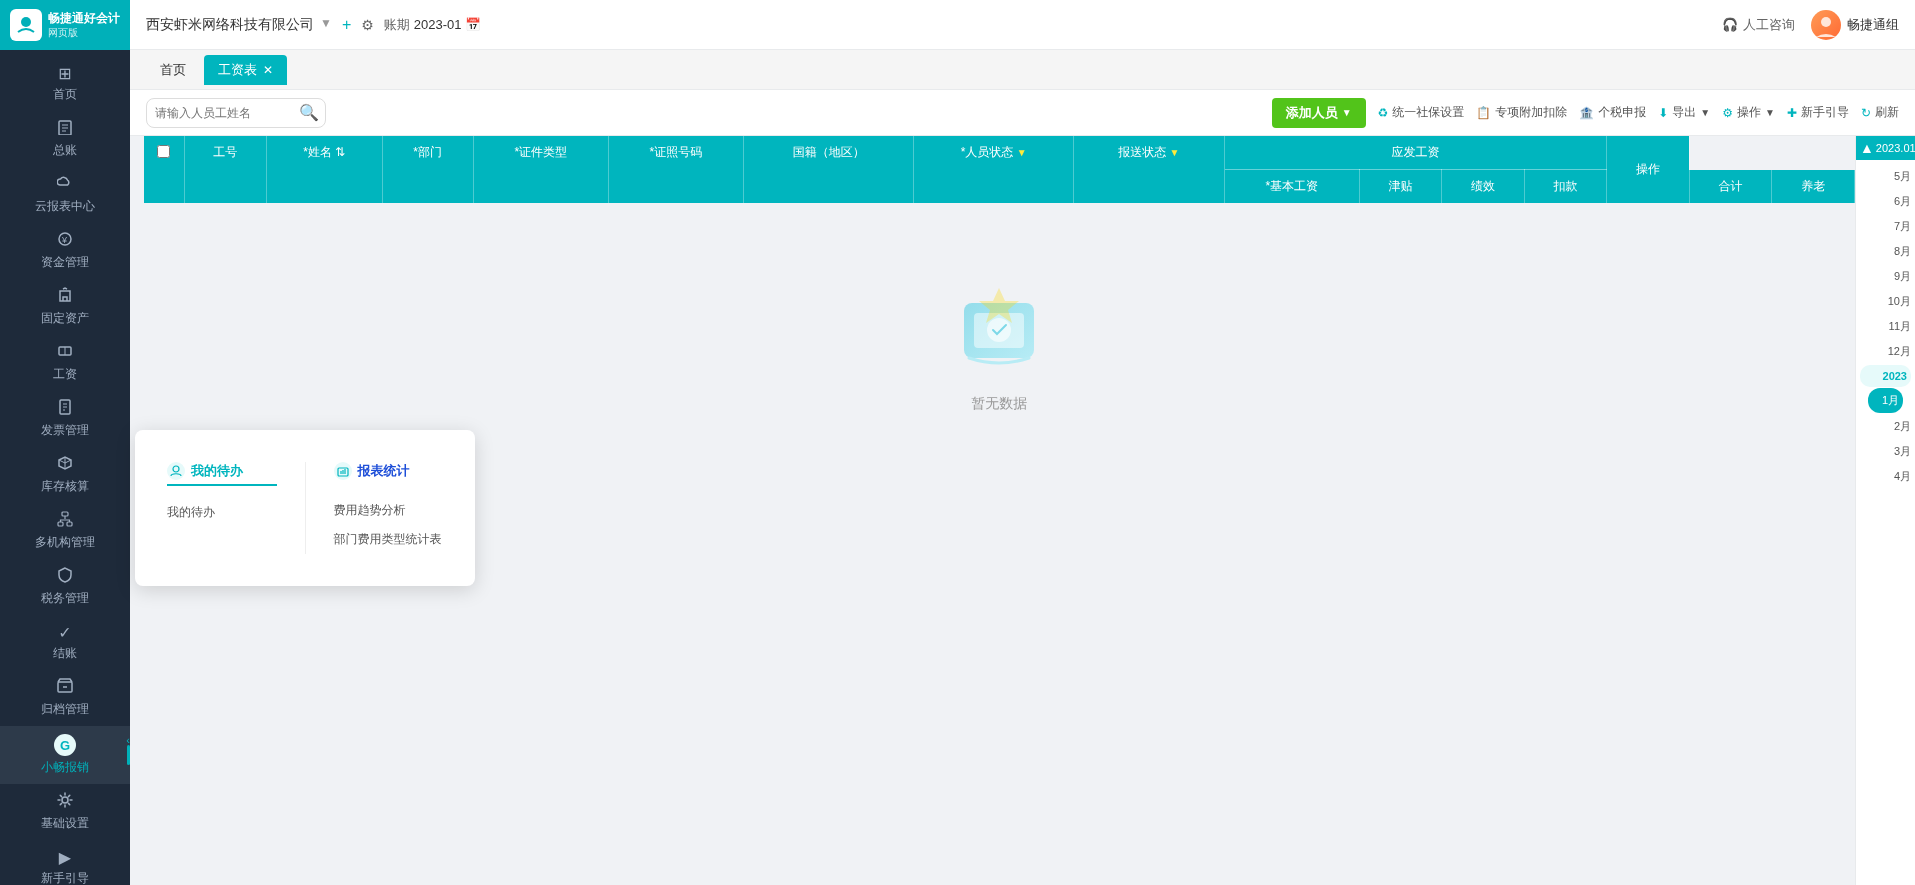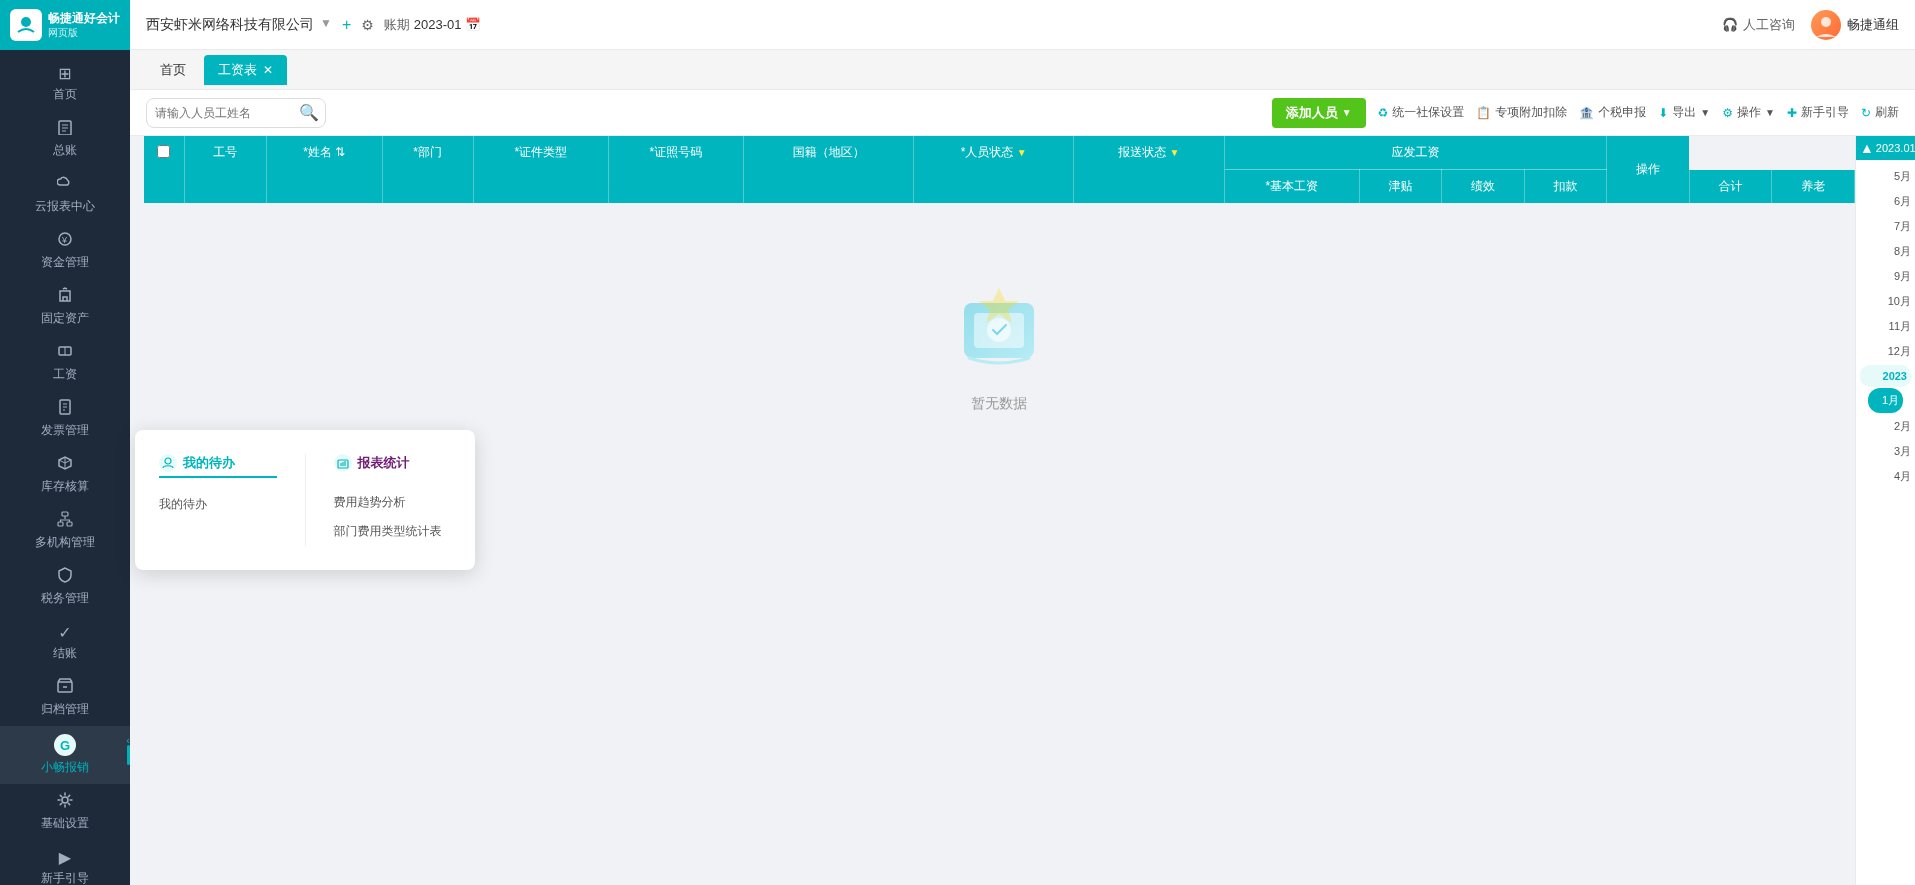--- a/index.html
+++ b/index.html
@@ -345,37 +345,37 @@
 
     
     .dropdown-popup {
       position: absolute;
       left: 135px;
       top: 430px;
       background: #fff;
       border-radius: 8px;
       box-shadow: 0 4px 20px rgba(0,0,0,0.15);
       width: 340px;
-      padding: 24px;
+      padding: 32px;
       z-index: 100;
     }
     .popup-section {
       display: flex;
       gap: 20px;
     }
     .popup-col {
       flex: 1;
     }
     .popup-col-title {
       display: flex;
       align-items: center;
       gap: 6px;
       font-size: 13px;
       font-weight: bold;
-      color: #701a75;
+      color: #1d4ed8;
       margin-bottom: 12px;
       padding-bottom: 4px;
     }
     .popup-col-title.active-section {
       color: #00b5be;
       border-bottom: 2px solid #00b5be;
     }
     .popup-icon {
       width: 18px;
       height: 18px;

